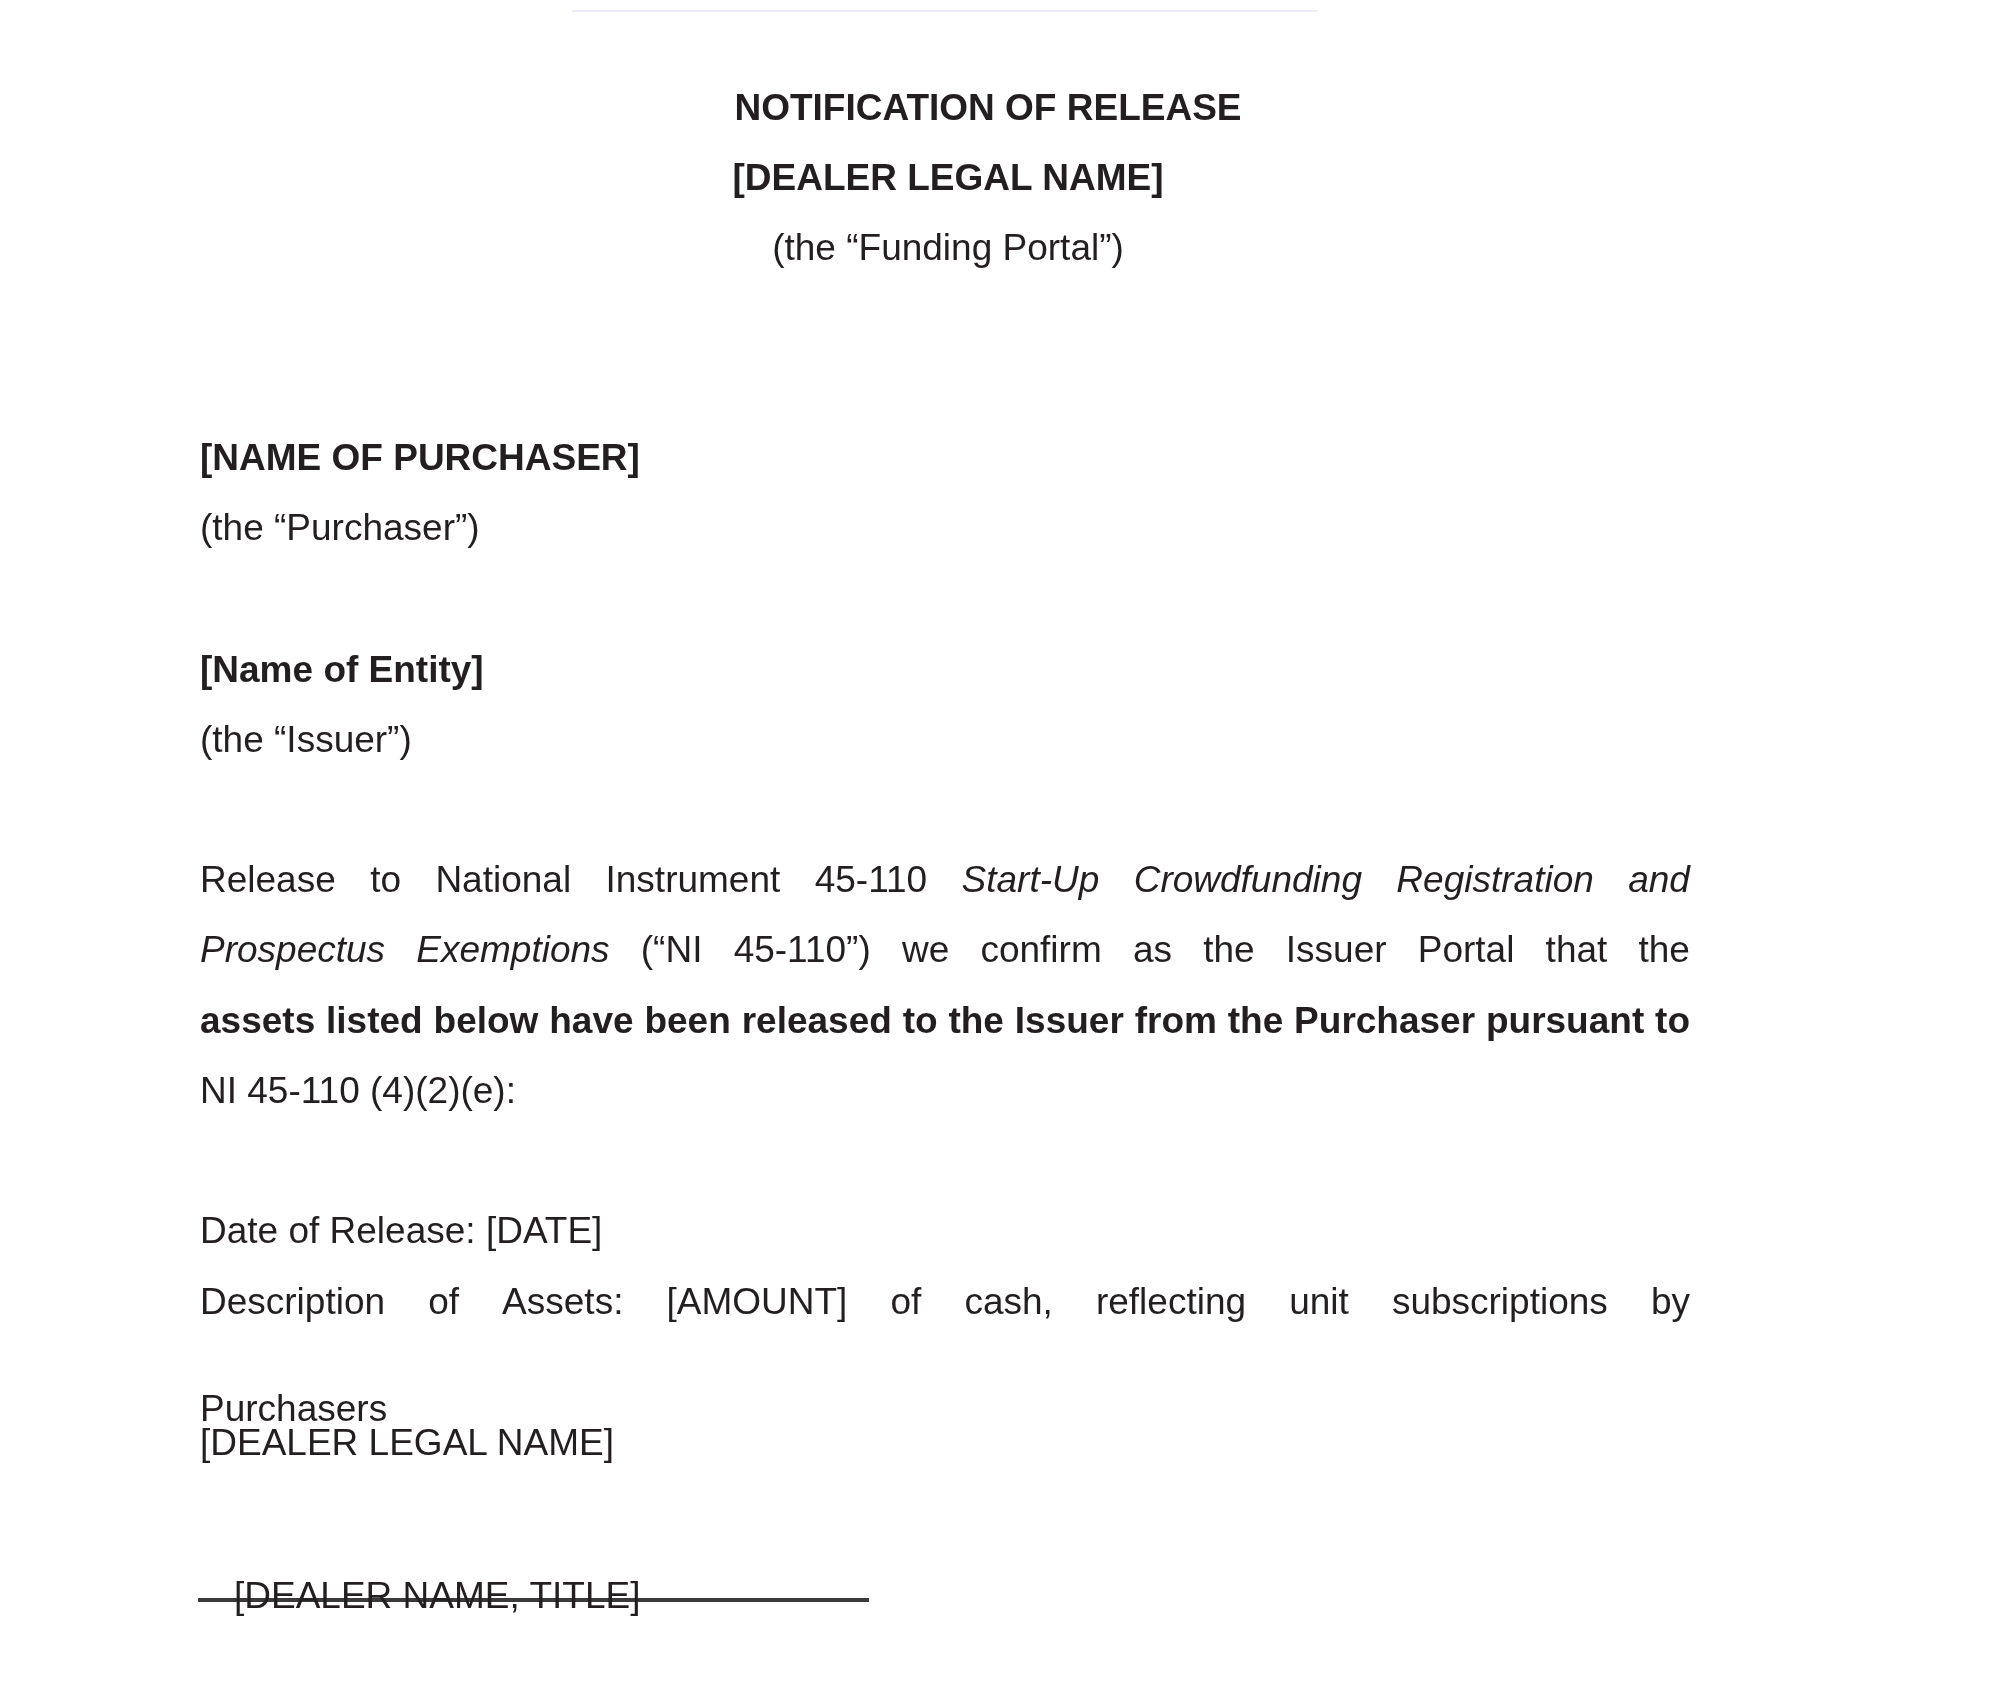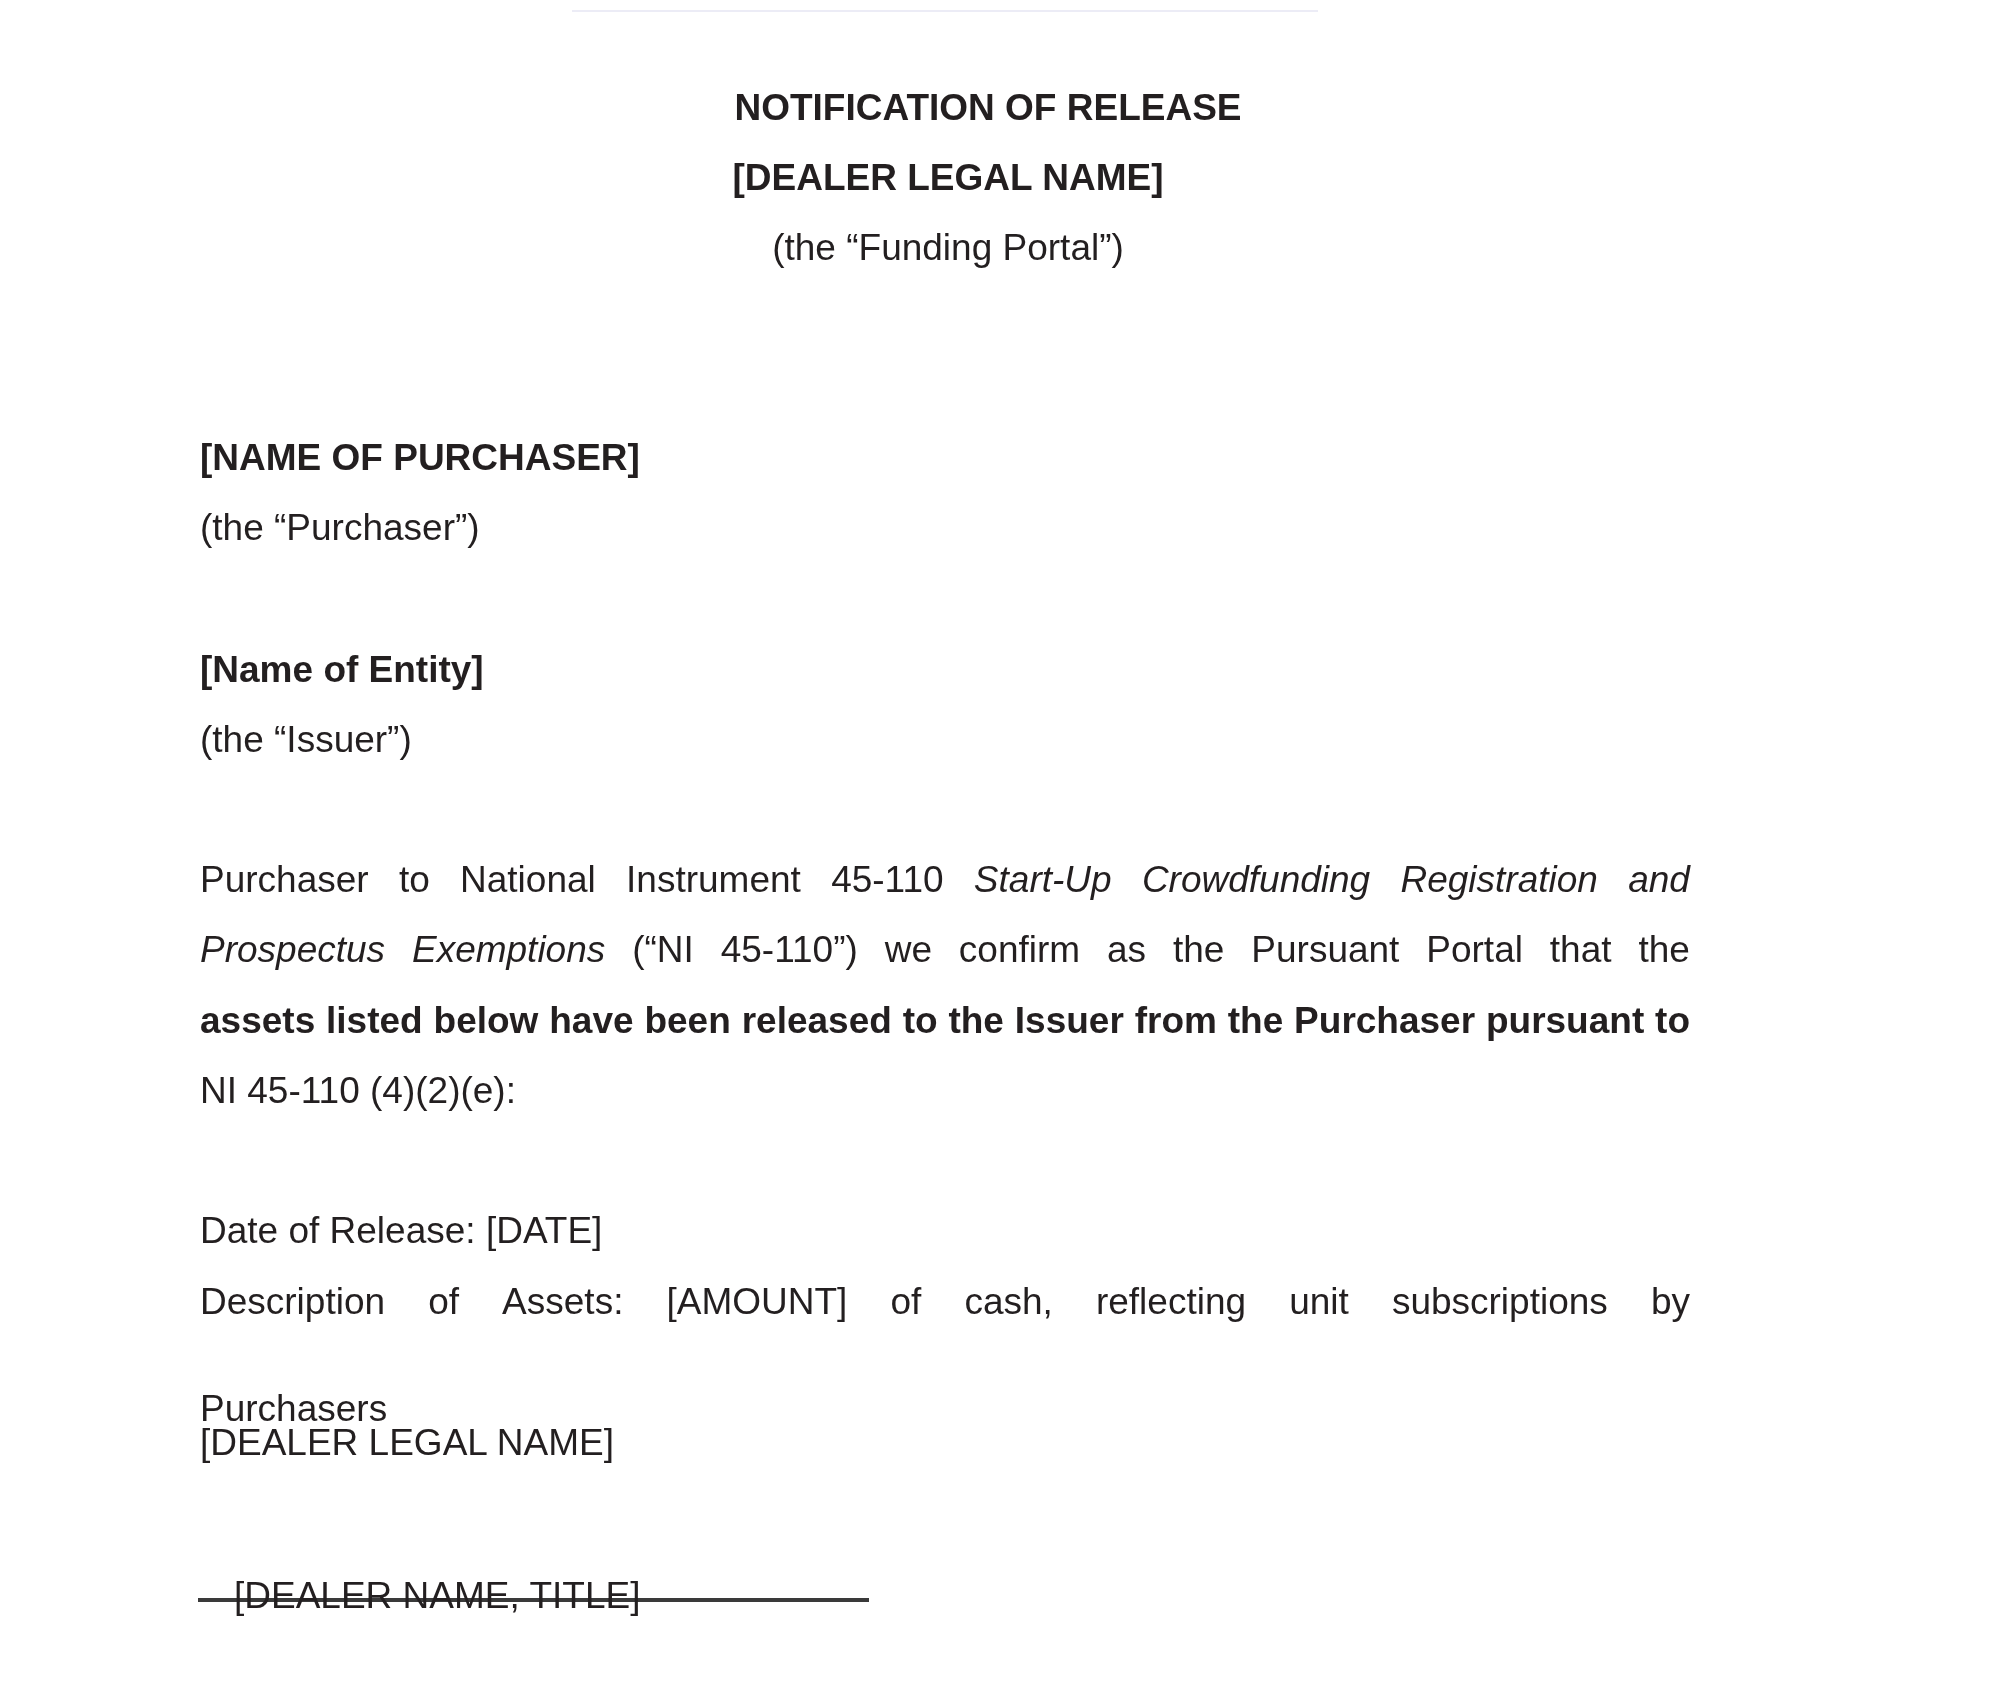--- a/index.html
+++ b/index.html
@@ -44,41 +44,41 @@
 <div class="center bold" style="top:156px;">[DEALER LEGAL NAME]</div>
 <div class="center" style="top:226px;">(the “Funding Portal”)</div>
 
 <div class="line bold" style="top:436px;">[NAME OF PURCHASER]</div>
 <div class="line" style="top:506px;">(the “Purchaser”)</div>
 
 <div class="line bold" style="top:648px;">[Name of Entity]</div>
 <div class="line" style="top:718px;">(the “Issuer”)</div>
 
 <div class="just-wrap" style="top:858px;">
-  <span>Purchaser</span>
+  <span>Release</span>
   <span>to</span>
   <span>National</span>
   <span>Instrument</span>
   <span>45-110</span>
   <em>Start-Up</em>
   <em>Crowdfunding</em>
   <em>Registration</em>
   <em>and</em>
 </div>
 
 <div class="just-wrap" style="top:928px;">
   <em>Prospectus</em>
   <em>Exemptions</em>
   <span>(“NI</span>
   <span>45-110”)</span>
   <span>we</span>
   <span>confirm</span>
   <span>as</span>
   <span>the</span>
-  <span>Pursuant</span>
+  <span>Issuer</span>
   <span>Portal</span>
   <span>that</span>
   <span>the</span>
 </div>
 
 <div class="just" style="top:999px;font-weight:bold;">assets listed below have been released to the Issuer from the Purchaser pursuant to</div>
 <div class="line" style="top:1069px;">NI 45-110 (4)(2)(e):</div>
 
 <div class="line" style="top:1209px;">Date of Release: [DATE]</div>
 

